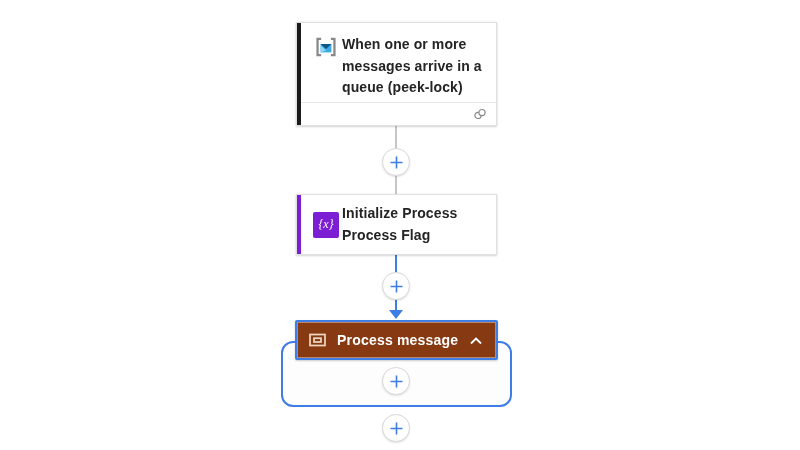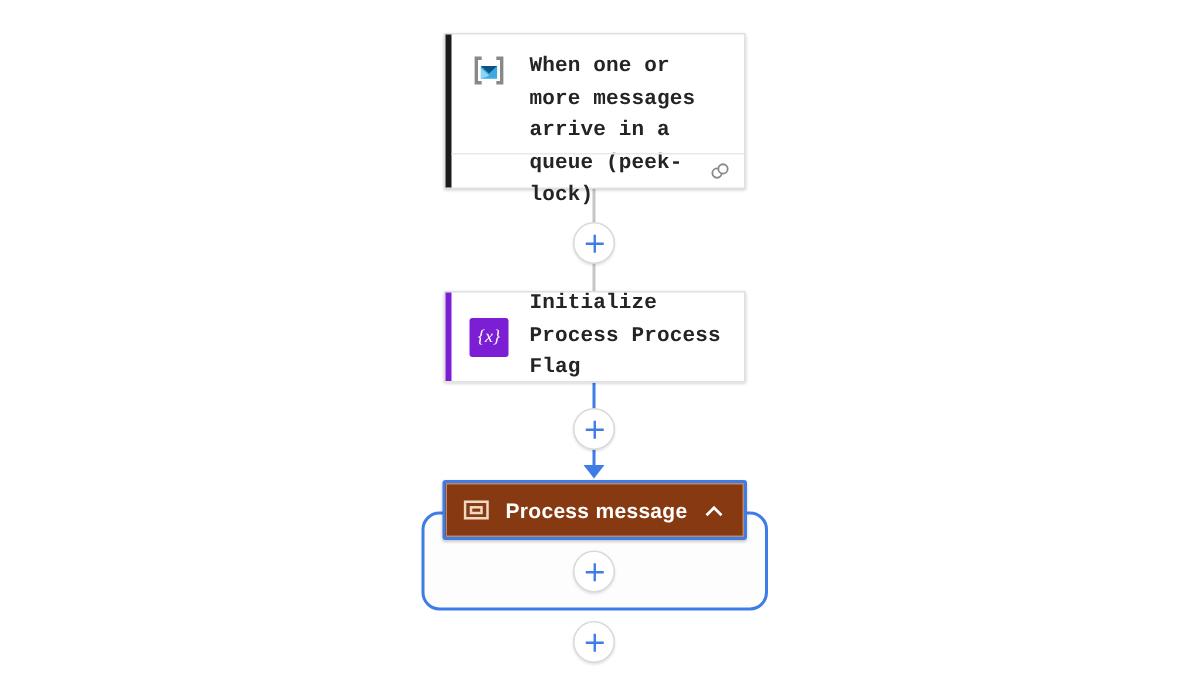--- a/index.html
+++ b/index.html
@@ -34,22 +34,22 @@
     cursor:pointer;
   }
   .accent{position:absolute;left:0;top:0;bottom:0;width:4px;}
   .accent.black{background:var(--trigger-accent);}
   .accent.purple{background:var(--variable-purple);}
   .trigger-card{left:296px;top:22px;width:201px;height:104px;}
   .trigger-body{display:flex;align-items:flex-start;padding:11px 10px 0 16px;}
   .action-card{left:296px;top:194px;width:201px;height:61px;}
   .action-body{display:flex;align-items:center;height:100%;padding:0 8px 0 16px;}
   .card-title{
-    flex:1;margin-left:14px;font-size:14px;font-weight:bold;line-height:1.54;
-    color:var(--text);letter-spacing:.1px;font-family:Liberation Mono, monospace;
+    flex:1;margin-left:3px;font-size:14px;font-weight:bold;line-height:1.54;
+    color:var(--text);letter-spacing:.1px;
   }
   .icon-tile{flex-shrink:0;width:26px;height:26px;display:flex;align-items:center;justify-content:center;}
   .icon-tile.purple{
     background:var(--variable-purple);border-radius:2px;color:#ffffff;
     font-size:12px;font-style:italic;font-family:"Liberation Serif","DejaVu Serif",serif;
   }
   .trigger-footer{
     position:absolute;left:4px;right:0;bottom:0;height:23px;
     border-top:1px solid #e8e8e8;display:flex;align-items:center;justify-content:flex-end;
     padding-right:9px;

